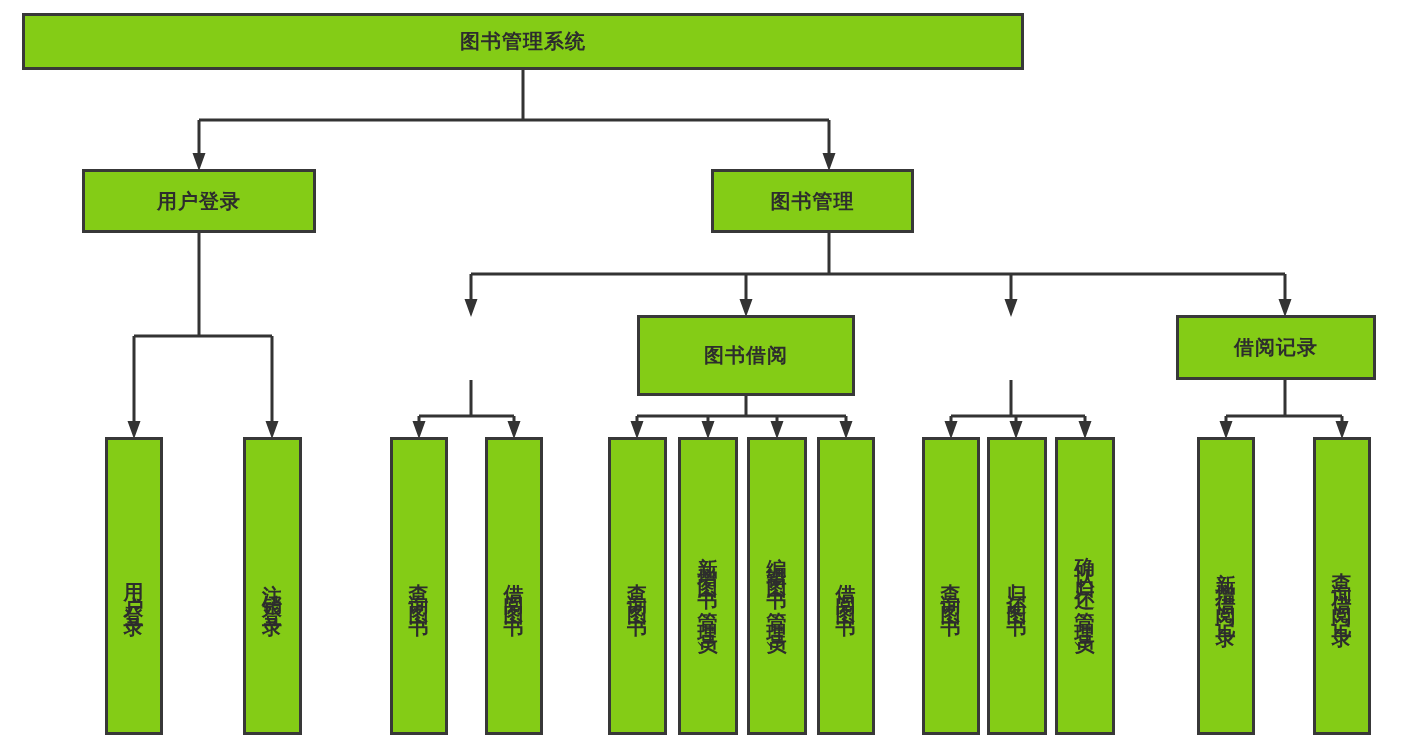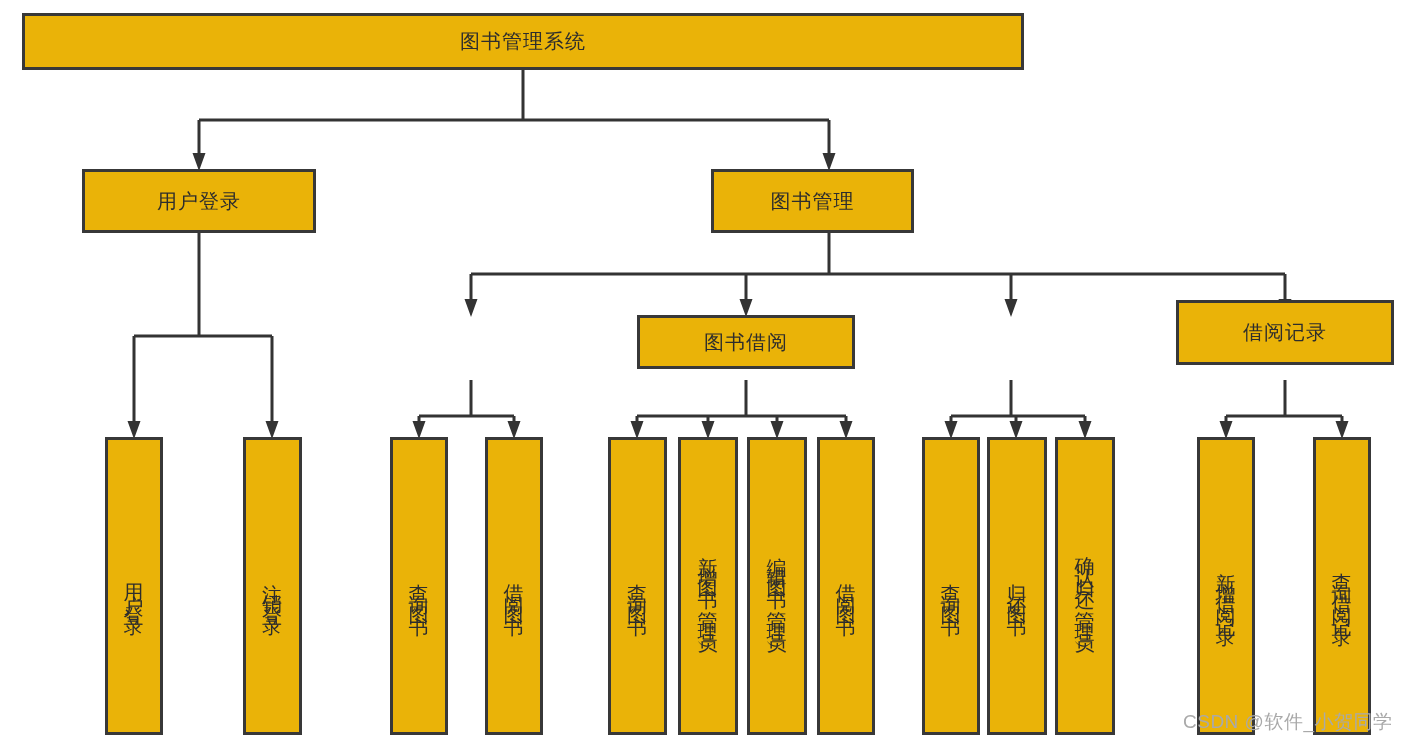--- a/index.html
+++ b/index.html
@@ -2,23 +2,23 @@
 <html><head>
 <meta charset="utf-8">
 <style>
   html,body{margin:0;padding:0;background:#ffffff;}
   .stage{
     position:relative;width:1405px;height:747px;background:#ffffff;
     font-family:"Liberation Sans",sans-serif;overflow:hidden;
   }
   .connectors{position:absolute;left:0;top:0;width:1405px;height:747px;}
   .box{
-    position:absolute;background:#eab308;border:3px solid #383838;
+    position:absolute;background:#84cc16;border:3px solid #383838;
     box-sizing:border-box;display:flex;align-items:center;justify-content:center;
-    font-size:20px;color:#2d2d2d;letter-spacing:1px;
+    font-size:20px;color:#2d2d2d;letter-spacing:1px;font-weight:bold;
   }
   .vbox{
     writing-mode:vertical-rl;text-orientation:mixed;
     letter-spacing:11px;line-height:1;font-size:20px;padding-top:8px;
   }
   .watermark{
     position:absolute;left:1183px;top:709px;width:222px;
     font-size:19px;color:#a9a9a9;letter-spacing:0.5px;white-space:nowrap;
     z-index:5;
   }
@@ -57,36 +57,35 @@
                M1085 439 L1078.5 421 L1091.5 421 Z
                M1226 439 L1219.5 421 L1232.5 421 Z M1342 439 L1335.5 421 L1348.5 421 Z"></path>
     </g>
   </svg>
 
   <div class="box" style="left:22px;top:13px;width:1002px;height:57px">图书管理系统</div>
 
   <div class="box" style="left:82px;top:169px;width:234px;height:64px">用户登录</div>
   <div class="box" style="left:711px;top:169px;width:203px;height:64px">图书管理</div>
 
-  <div class="box" style="left:637px;top:315px;width:218px;height:54px">图书借阅</div>
-  <div class="box" style="left:1176px;top:300px;width:218px;height:65px">借阅记录</div>
+  <div class="box" style="left:637px;top:315px;width:218px;height:81px">图书借阅</div>
+  <div class="box" style="left:1176px;top:315px;width:200px;height:65px">借阅记录</div>
 
   <div class="box vbox" style="left:105px;top:437px;width:58px;height:298px">用户登录</div>
   <div class="box vbox" style="left:243px;top:437px;width:59px;height:298px">注销登录</div>
 
   <div class="box vbox" style="left:390px;top:437px;width:58px;height:298px">查询图书</div>
   <div class="box vbox" style="left:485px;top:437px;width:58px;height:298px">借阅图书</div>
 
   <div class="box vbox" style="left:608px;top:437px;width:59px;height:298px">查询图书</div>
   <div class="box vbox" style="left:678px;top:437px;width:60px;height:298px">新增图书（管理员）</div>
   <div class="box vbox" style="left:747px;top:437px;width:60px;height:298px">编辑图书（管理员）</div>
   <div class="box vbox" style="left:817px;top:437px;width:58px;height:298px">借阅图书</div>
 
   <div class="box vbox" style="left:922px;top:437px;width:58px;height:298px">查询图书</div>
   <div class="box vbox" style="left:987px;top:437px;width:60px;height:298px">归还图书</div>
   <div class="box vbox" style="left:1055px;top:437px;width:60px;height:298px">确认归还（管理员）</div>
 
   <div class="box vbox" style="left:1197px;top:437px;width:58px;height:298px">新增借阅记录</div>
   <div class="box vbox" style="left:1313px;top:437px;width:58px;height:298px">查询借阅记录</div>
 
-  <div class="watermark">CSDN @软件_小贺同学</div>
 
 </div>
 
 </body></html>

